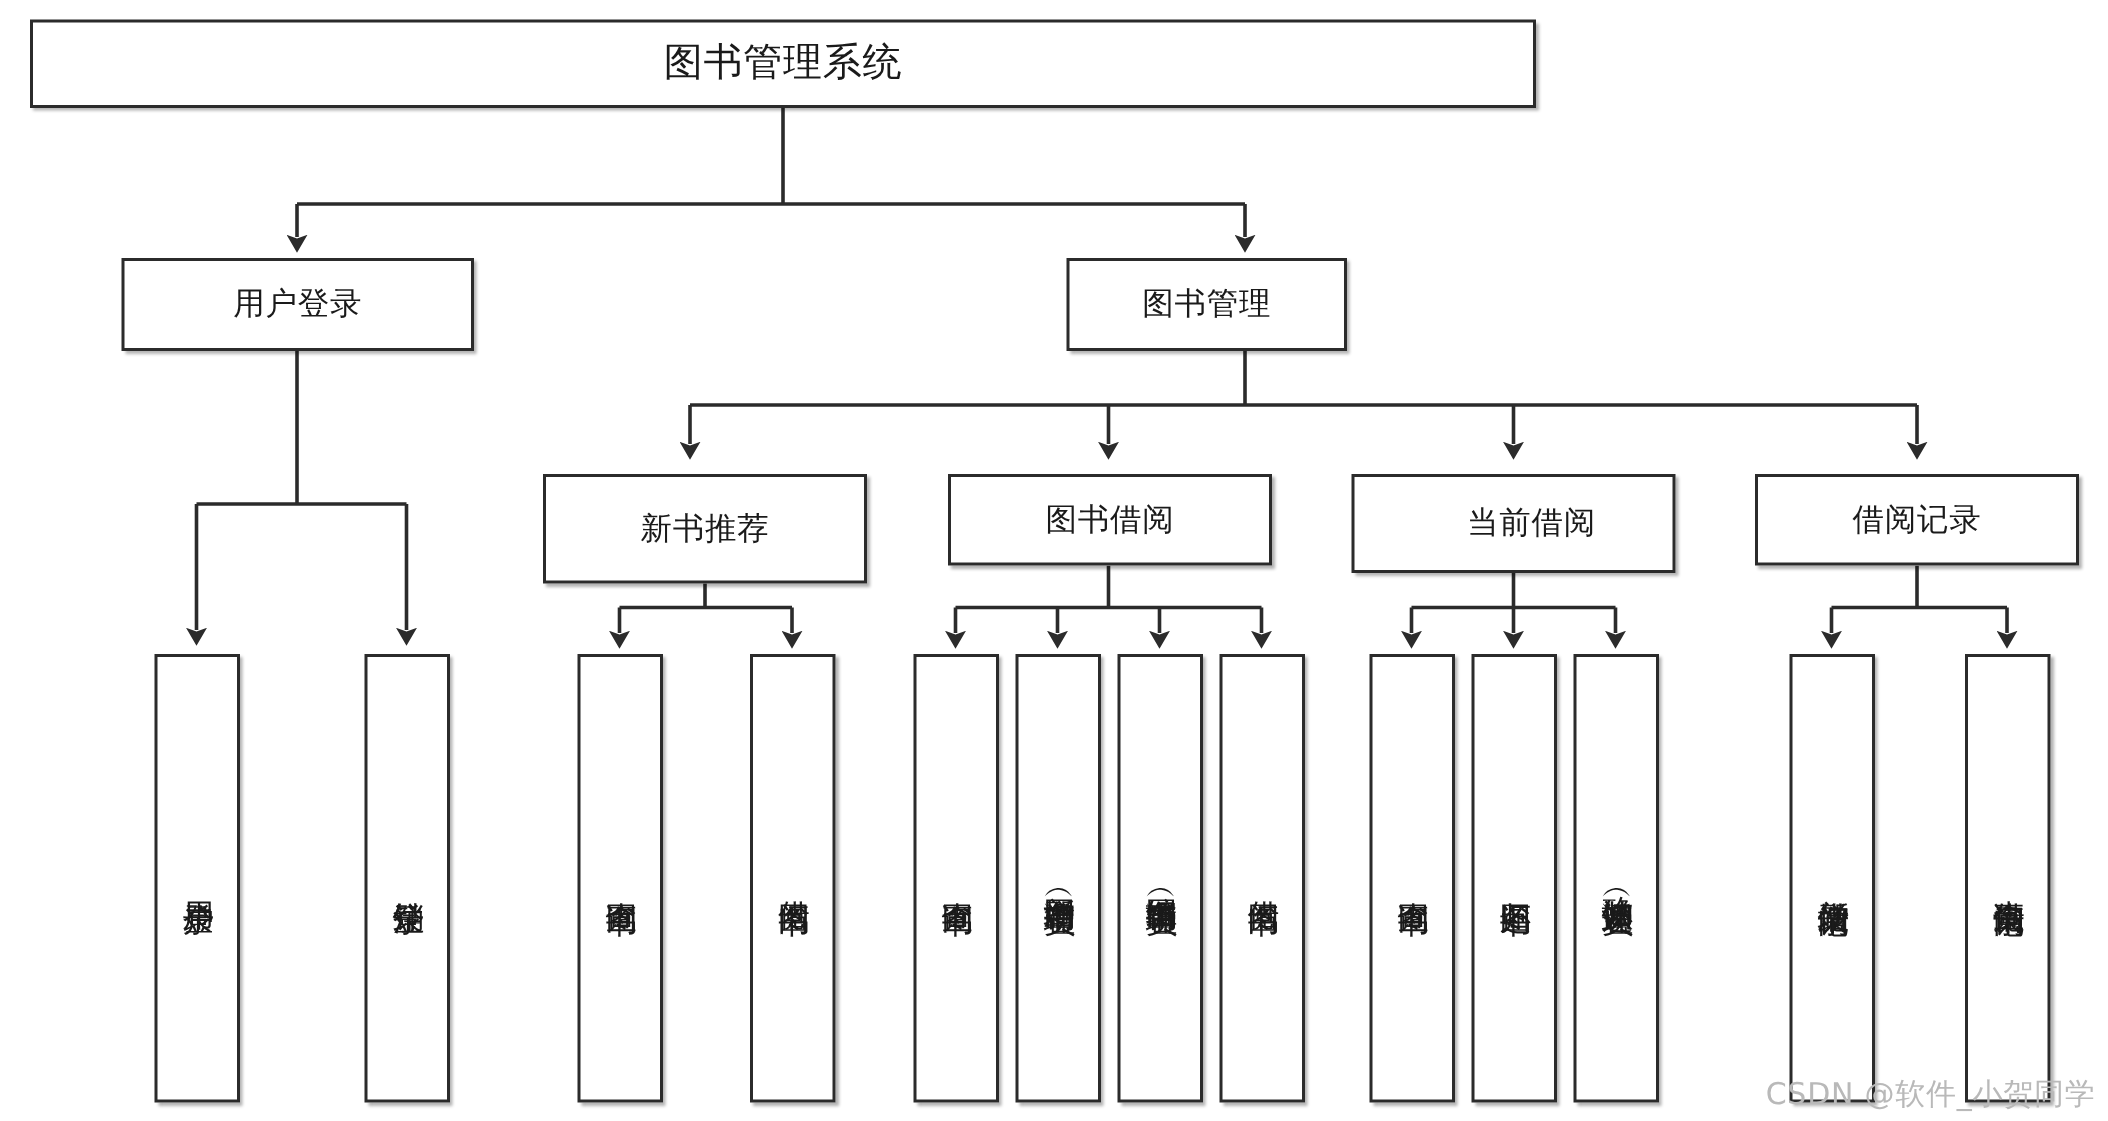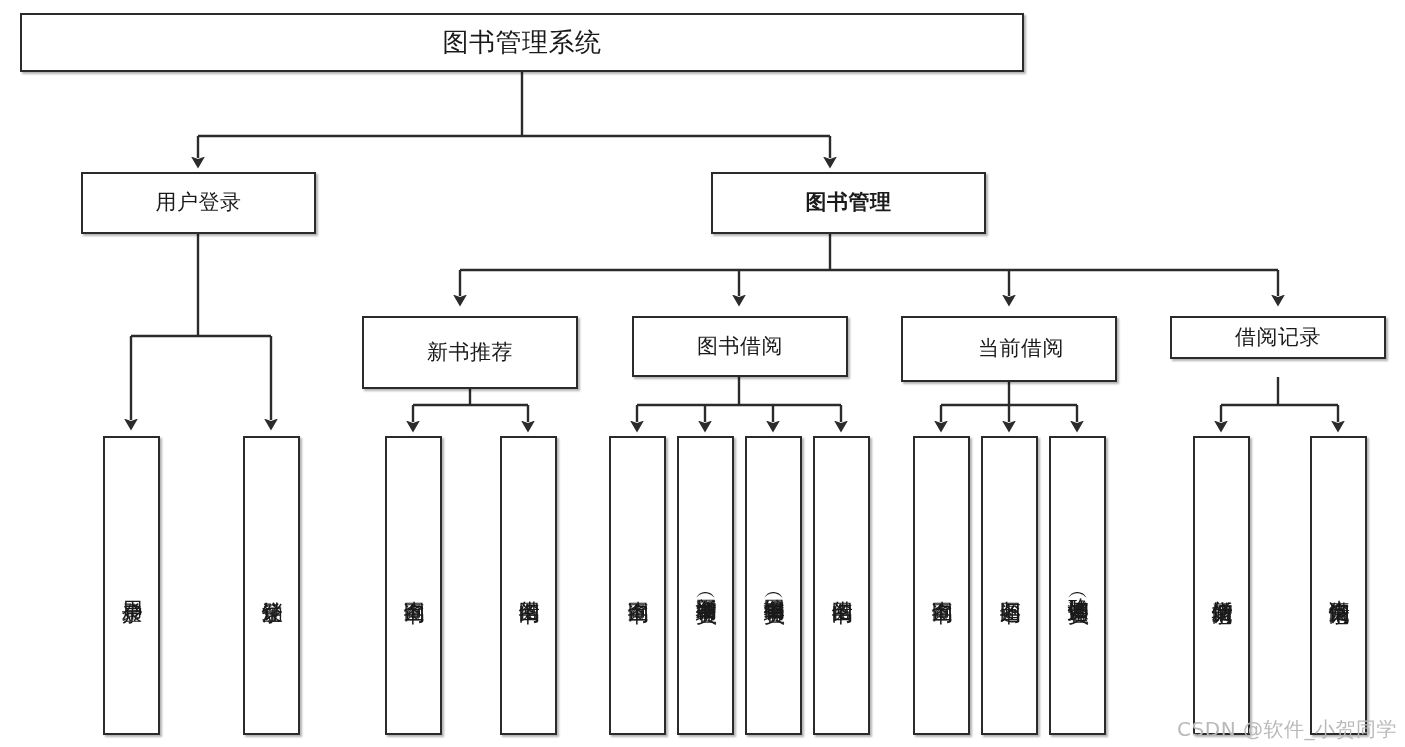--- a/index.html
+++ b/index.html
@@ -121,34 +121,34 @@
     </g>
   </svg>
 
   <div class="node root" style="left:20px; top:13px; width:1004px; height:59px;">
     <span class="label-h">图书管理系统</span>
   </div>
 
   <div class="node" style="left:81px; top:172px; width:235px; height:62px;">
     <span class="label-h">用户登录</span>
   </div>
-  <div class="node" style="left:711px; top:172px; width:275px; height:62px;font-weight:bold;">
+  <div class="node" style="left:711px; top:172px; width:187px; height:62px;">
     <span class="label-h">图书管理</span>
   </div>
 
   <div class="node" style="left:362px; top:316px; width:216px; height:73px;">
     <span class="label-h">新书推荐</span>
   </div>
   <div class="node" style="left:632px; top:316px; width:216px; height:61px;">
     <span class="label-h">图书借阅</span>
   </div>
   <div class="node" style="left:901px; top:316px; width:216px; height:66px;padding-left:24px;">
     <span class="label-h">当前借阅</span>
   </div>
-  <div class="node" style="left:1170px; top:316px; width:216px; height:43px;">
+  <div class="node" style="left:1170px; top:316px; width:216px; height:61px;">
     <span class="label-h">借阅记录</span>
   </div>
 
   <div class="node vert" style="left:103px; top:436px; width:57px; height:299px;">
     <span class="label-v">用户登录</span>
   </div>
   <div class="node vert" style="left:243px; top:436px; width:57px; height:299px;">
     <span class="label-v">注销登录</span>
   </div>
 

